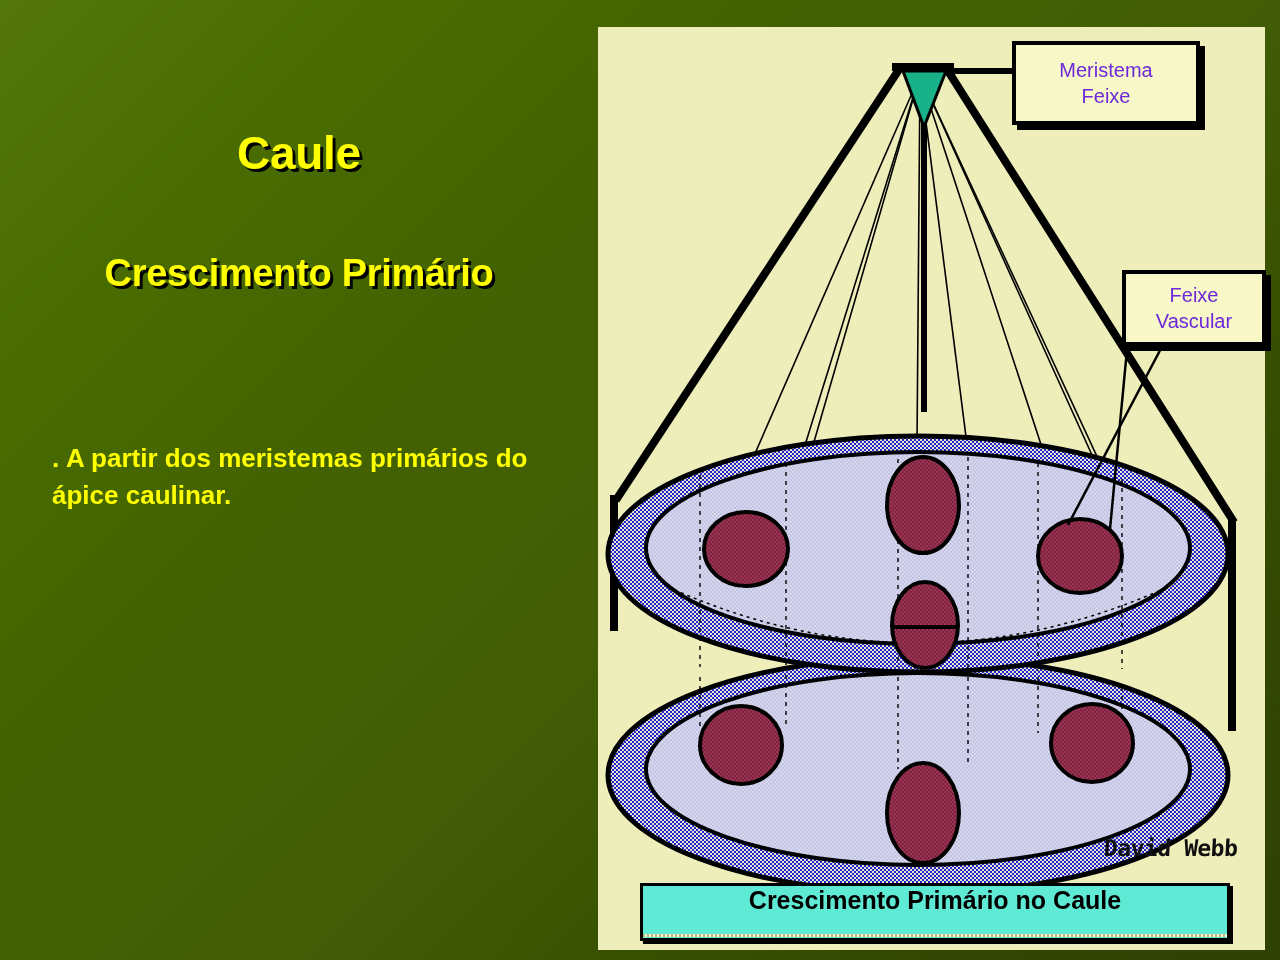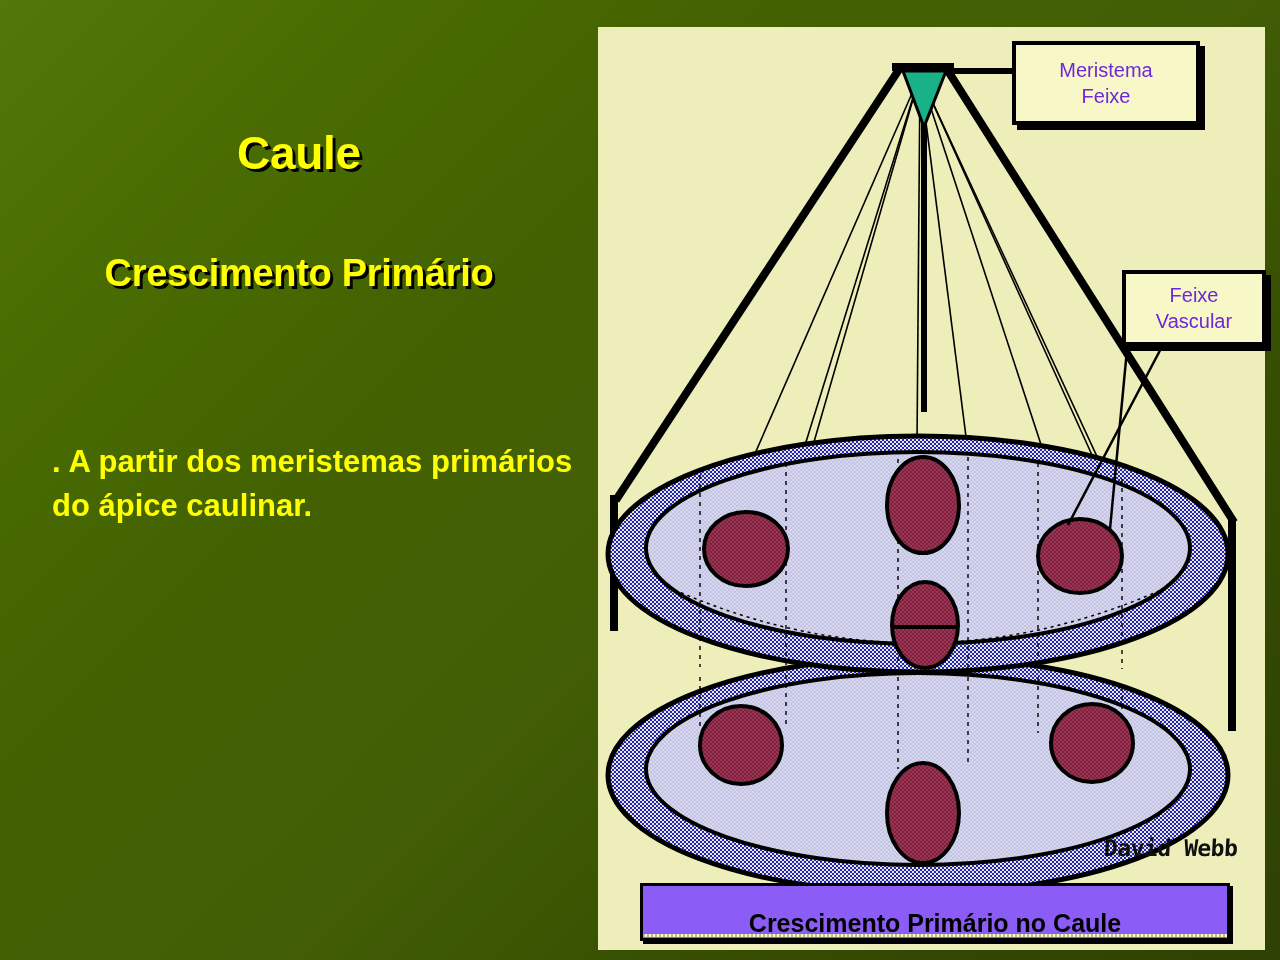--- a/index.html
+++ b/index.html
@@ -64,21 +64,21 @@
     color: #ffff00;
     text-shadow: 3px 3px 0 #000000;
     letter-spacing: -0.3px;
     white-space: nowrap;
   }
   .bullet {
     position: absolute;
     left: 52px;
     top: 440px;
     width: 530px;
-    font-size: 31px;
+    font-size: 26px;
     font-weight: bold;
     color: #ffff00;
     line-height: 1.42;
   }
   .bullet .lead { letter-spacing: 0.5px; }
 
   
   .panel {
     position: absolute;
     left: 598px;
@@ -108,25 +108,25 @@
   }
   #lbl-meristema { left: 414px; top: 14px; width: 180px; height: 76px; }
   #lbl-feixe     { left: 524px; top: 243px; width: 136px; height: 68px; }
 
   .caption {
     position: absolute;
     left: 42px;
     top: 856px;
     width: 584px;
     height: 52px;
-    background: #8b5cf6;
+    background: #5eead4;
     border: 3px solid #000000;
     box-shadow: 3px 3px 0 #000000;
     display: flex;
-    align-items: flex-end;
+    align-items: flex-start;
     justify-content: center;
     font-size: 25px;
     font-weight: bold;
     color: #000000;
     z-index: 6;
   }
   .caption::after {
     content: "";
     position: absolute;
     left: 0; right: 0; bottom: 1px;

